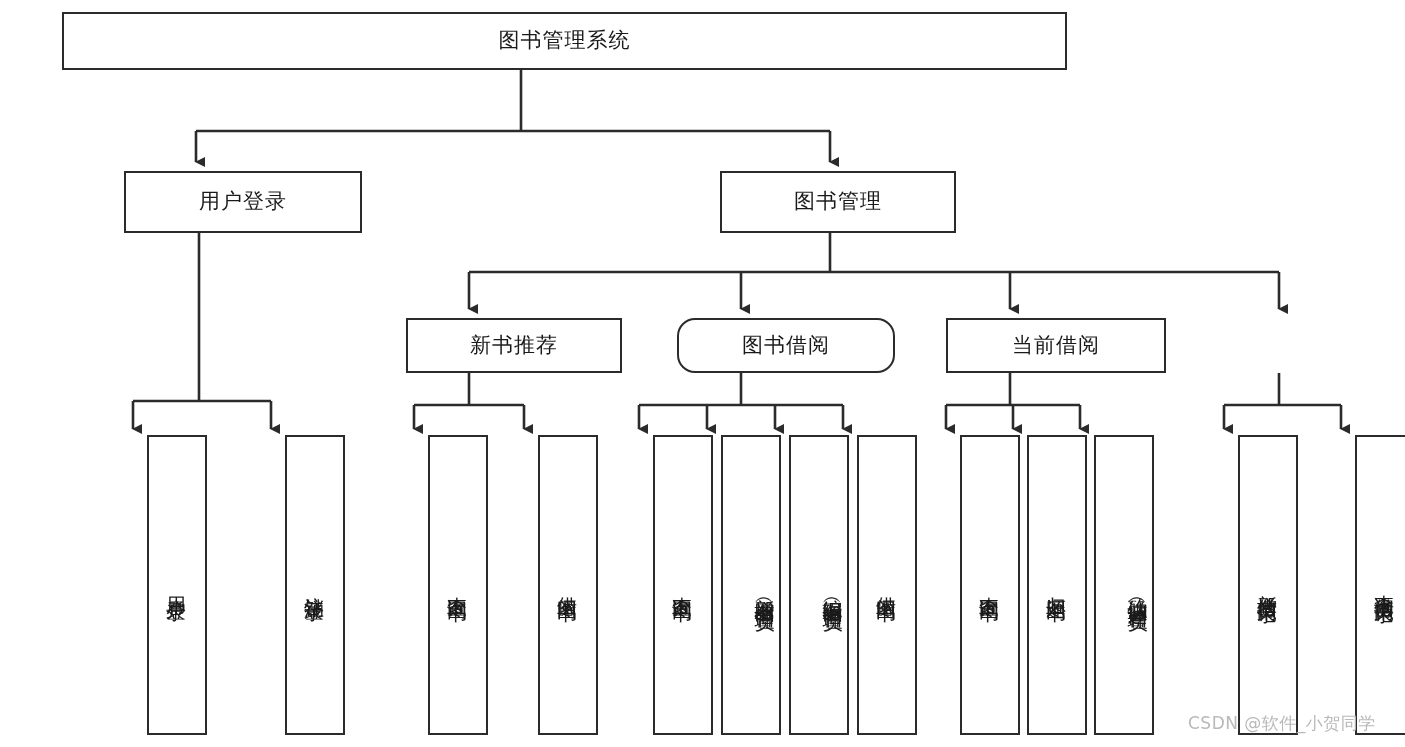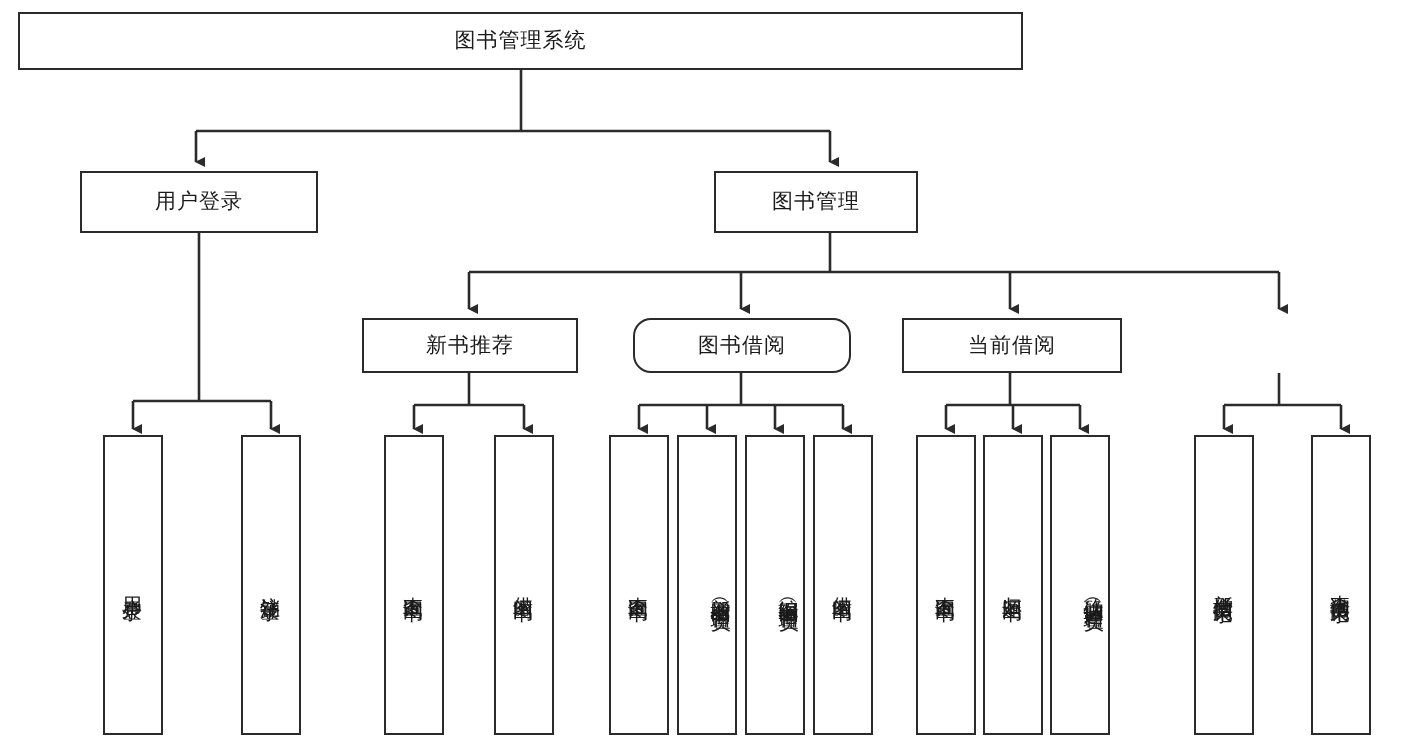--- a/index.html
+++ b/index.html
@@ -17,20 +17,21 @@
   }
   .node {
     position: absolute;
     box-sizing: border-box;
     border: 2.5px solid #2b2b2b;
     background: #ffffff;
     display: flex;
     align-items: center;
     justify-content: center;
     color: #1a1a1a;
+    margin-left: 44px;
   }
   .node.horiz {
     font-size: 21px;
     letter-spacing: 1px;
     line-height: 1.2;
   }
   .node.vert {
     writing-mode: vertical-rl;
     text-orientation: upright;
     font-size: 20px;
@@ -130,21 +131,21 @@
   </svg>
 
   <div class="node horiz" style="left:18px; top:12px; width:1005px; height:58px;">
     <span>图书管理系统</span>
   </div>
 
   <div class="node horiz" style="left:80px; top:171px; width:238px; height:62px;">
     <span>用户登录</span>
   </div>
 
-  <div class="node horiz" style="left:714px; top:171px; width:204px; height:62px;">
+  <div class="node horiz" style="left:676px; top:171px; width:236px; height:62px;">
     <span>图书管理</span>
   </div>
 
   <div class="node horiz" style="left:362px; top:318px; width:216px; height:55px;">
     <span>新书推荐</span>
   </div>
 
   <div class="node horiz" style="left:633px; top:318px; width:218px; height:55px;border-radius:18px;">
     <span>图书借阅</span>
   </div>
@@ -199,14 +200,15 @@
   </div>
 
   <div class="node vert center" style="left:1194px; top:435px; width:60px; height:300px;">
     <span class="vtext">新增借阅记录</span>
   </div>
 
   <div class="node vert center" style="left:1311px; top:435px; width:60px; height:300px;">
     <span class="vtext">查询借阅记录</span>
   </div>
 
+  <div class="watermark">CSDN @软件_小贺同学</div>
 
 </div>
 
 </body></html>

